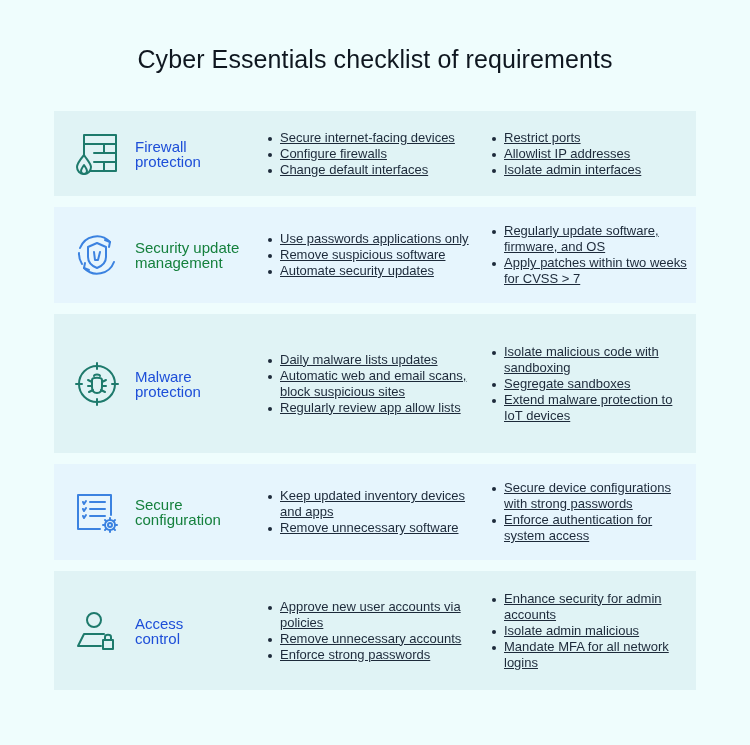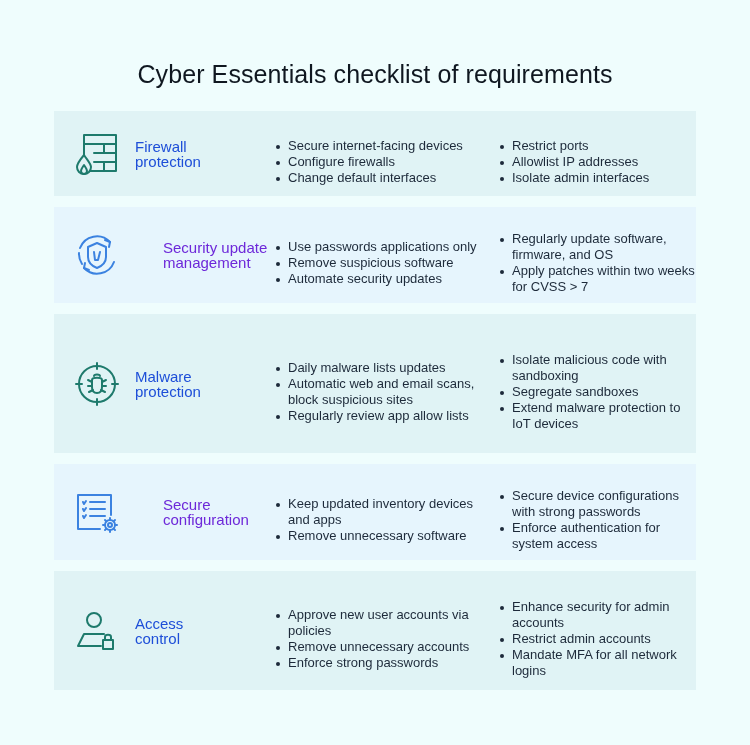--- a/index.html
+++ b/index.html
@@ -4,44 +4,44 @@
 <style>
   html, body { margin:0; padding:0; }
   body {
     width:750px; height:745px; overflow:hidden;
     background:#effdfd;
     font-family:"Liberation Sans", "DejaVu Sans", sans-serif;
     position:relative;
   }
   .title {
     position:absolute; left:0; top:45px; width:750px; text-align:center;
-    font-size:25px; color:#0f1720; letter-spacing:0.1px;margin-top:15px;
+    font-size:25px; color:#0f1720; letter-spacing:0.1px;
   }
   .card {
     position:absolute; left:54px; width:642px;
     display:flex; align-items:center;
   }
   .card.green { background:#e0f3f5; }
   .card.blue  { background:#e6f5fd; }
   .icon-wrap {
     position:absolute; left:20px; top:50%; transform:translateY(-50%);
     width:46px; height:46px;
   }
   .icon-wrap svg { width:46px; height:46px; display:block; }
   .cat-label {
     position:absolute; left:81px; top:50%; transform:translateY(-50%);
     font-size:15px; line-height:15px; width:125px;
   }
   .green .cat-label { color:#1d4ed8; }
-  .blue .cat-label { color:#6d28d9;margin-left:28px; }
+  .blue .cat-label { color:#15803d; }
   .cat-label span { display:block; }
   .col {
     position:absolute; top:50%; transform:translateY(-50%);
-    margin:8px; padding:0; list-style:none;
-    font-size:13px; line-height:16px; color:#1d2a3a;
+    margin:0; padding:0; list-style:none;
+    font-size:13px; line-height:16px; color:#1d2a3a;text-decoration:underline;
   }
   .col.c1 { left:213px; width:210px; }
   .col.c2 { left:437px; width:200px; }
   .col li { position:relative; padding-left:13px; }
   .col li::before {
     content:""; position:absolute; left:1px; top:7px;
     width:4px; height:4px; border-radius:50%; background:#1d2a3a;
   }
 </style>
 </head>
@@ -188,16 +188,16 @@
     <span>Access</span>
     <span>control</span>
   </div>
   <ul class="col c1">
     <li>Approve new user accounts via policies</li>
     <li>Remove unnecessary accounts</li>
     <li>Enforce strong passwords</li>
   </ul>
   <ul class="col c2">
     <li>Enhance security for admin accounts</li>
-    <li>Restrict admin accounts</li>
+    <li>Isolate admin malicious</li>
     <li>Mandate MFA for all network logins</li>
   </ul>
 </div>
 
 </body></html>

